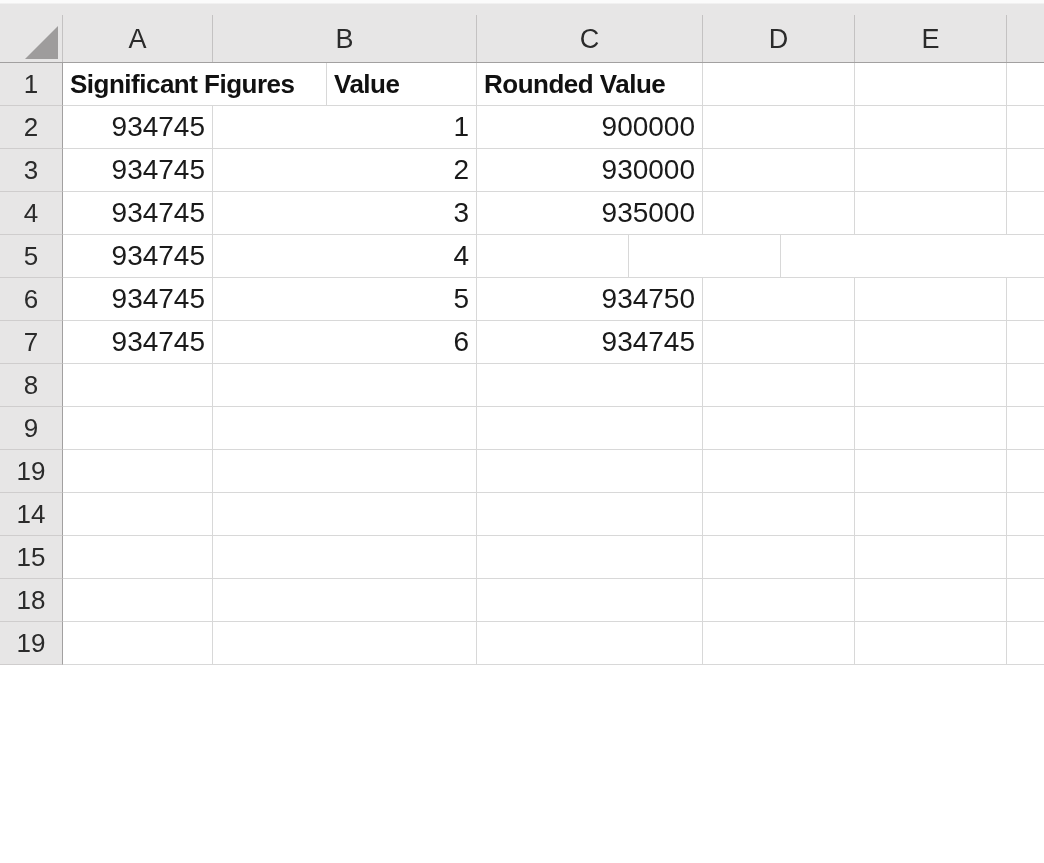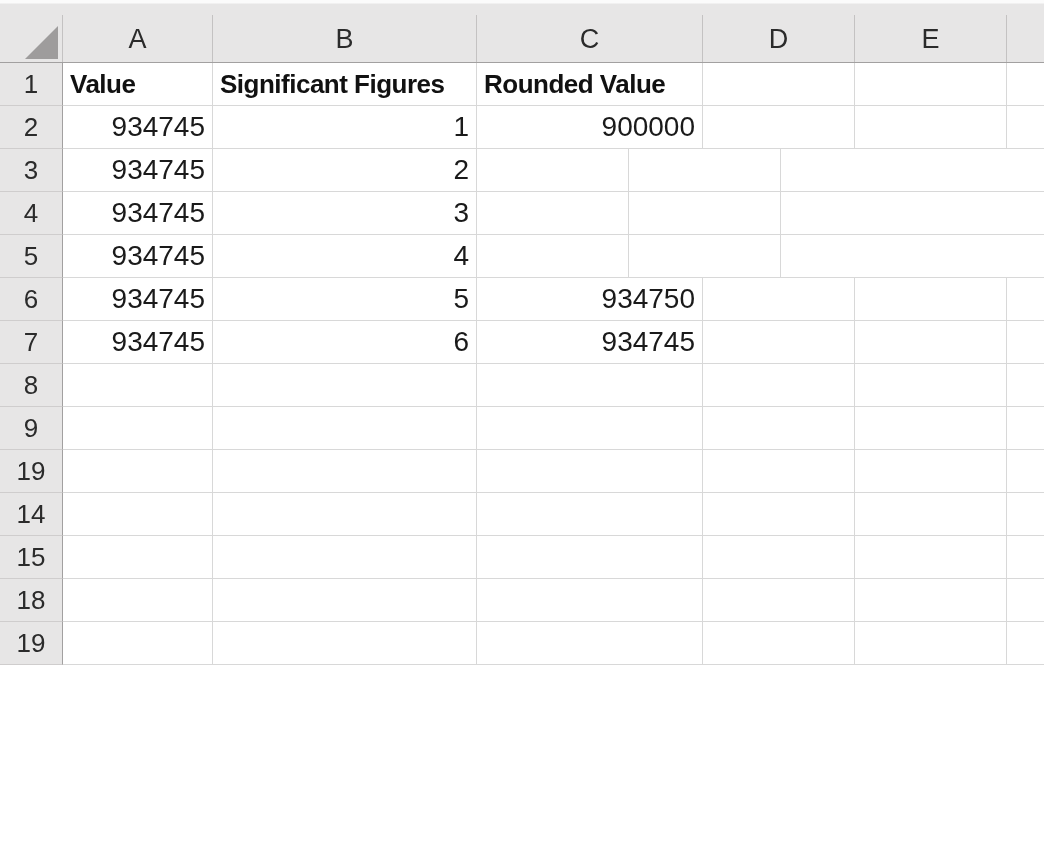--- a/index.html
+++ b/index.html
@@ -114,51 +114,53 @@
     <div class="col-header col-b">B</div>
     <div class="col-header col-c">C</div>
     <div class="col-header col-d">D</div>
     <div class="col-header col-e">E</div>
     <div class="col-header col-f"></div>
   </div>
 
   <div class="grid-body" id="grid-body">
   <div class="row bold-row">
     <div class="row-header">1</div>
+    <div class="cell col-b">Significant Figures</div>
     <div class="cell col-a">Value</div>
-    <div class="cell col-b">Significant Figures</div>
     <div class="cell col-c">Rounded Value</div>
     <div class="cell col-d"></div>
     <div class="cell col-e"></div>
     <div class="cell col-f"></div>
   </div>
 
   <div class="row">
     <div class="row-header">2</div>
     <div class="cell col-a">934745</div>
     <div class="cell col-b">1</div>
     <div class="cell col-c">900000</div>
     <div class="cell col-d"></div>
     <div class="cell col-e"></div>
     <div class="cell col-f"></div>
   </div>
 
   <div class="row">
     <div class="row-header">3</div>
     <div class="cell col-a">934745</div>
     <div class="cell col-b">2</div>
+    <div class="cell col-c">930000</div>
     <div class="cell col-d"></div>
     <div class="cell col-e"></div>
     <div class="cell col-f"></div>
   </div>
 
   <div class="row">
     <div class="row-header">4</div>
     <div class="cell col-a">934745</div>
     <div class="cell col-b">3</div>
+    <div class="cell col-c">935000</div>
     <div class="cell col-d"></div>
     <div class="cell col-e"></div>
     <div class="cell col-f"></div>
   </div>
 
   <div class="row">
     <div class="row-header">5</div>
     <div class="cell col-a">934745</div>
     <div class="cell col-b">4</div>
     <div class="cell col-d"></div>

